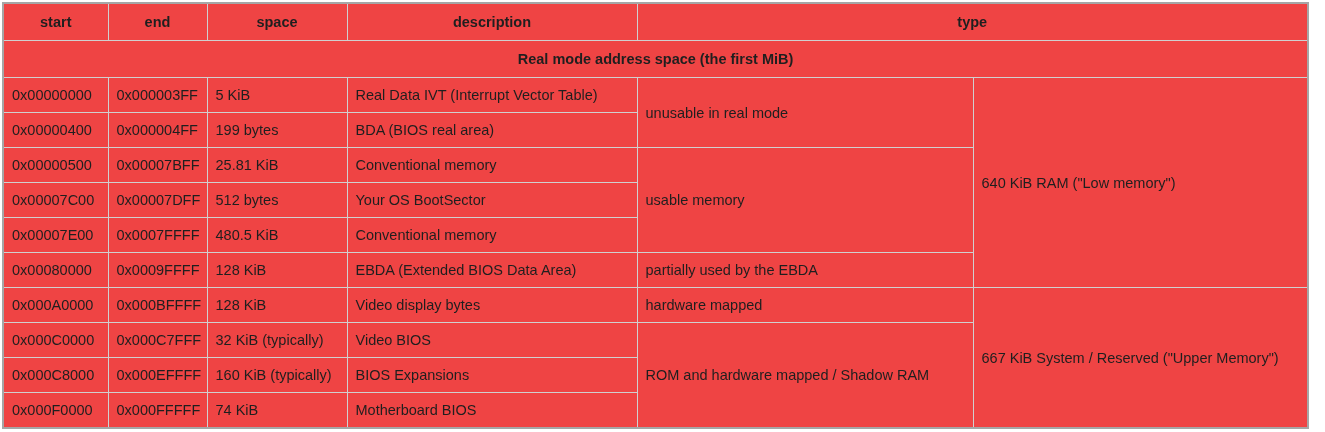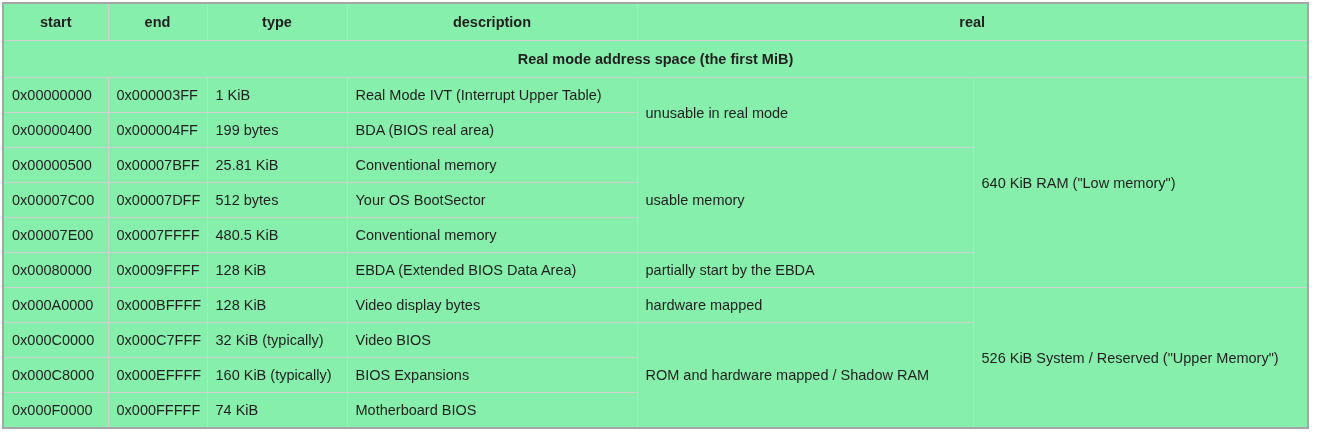--- a/index.html
+++ b/index.html
@@ -27,21 +27,21 @@
   #memory-map-table th {
     border: 1px solid #d0d0d0;
     font-size: 14.5px;
     font-weight: normal;
     padding: 5px 8px;
     height: 24px;
     vertical-align: middle;
     text-align: left;
     white-space: nowrap;
     overflow: hidden;
-    background: #86efac;
+    background: #ef4444;
   }
   #memory-map-table thead th {
     font-weight: bold;
     text-align: center;
     height: 26px;
   }
   .section-title {
     font-weight: bold;
     text-align: center;
     margin-left: 12px;
@@ -62,34 +62,34 @@
     <col class="c-end">
     <col class="c-size">
     <col class="c-desc">
     <col class="c-type1">
     <col class="c-type2">
   </colgroup>
   <thead>
     <tr>
       <th>start</th>
       <th>end</th>
-      <th>type</th>
+      <th>space</th>
       <th>description</th>
-      <th colspan="2">real</th>
+      <th colspan="2">type</th>
     </tr>
     <tr>
       <th colspan="6" class="section-title">Real mode address space (the first MiB)</th>
     </tr>
   </thead>
   <tbody>
     <tr>
       <td>0x00000000</td>
       <td>0x000003FF</td>
-      <td>1 KiB</td>
-      <td>Real Mode IVT (Interrupt Upper Table)</td>
+      <td>5 KiB</td>
+      <td>Real Data IVT (Interrupt Vector Table)</td>
       <td rowspan="2">unusable in real mode</td>
       <td rowspan="6">640 KiB RAM ("Low memory")</td>
     </tr>
     <tr>
       <td>0x00000400</td>
       <td>0x000004FF</td>
       <td>199 bytes</td>
       <td>BDA (BIOS real area)</td>
     </tr>
     <tr>
@@ -109,29 +109,29 @@
       <td>0x00007E00</td>
       <td>0x0007FFFF</td>
       <td>480.5 KiB</td>
       <td>Conventional memory</td>
     </tr>
     <tr>
       <td>0x00080000</td>
       <td>0x0009FFFF</td>
       <td>128 KiB</td>
       <td>EBDA (Extended BIOS Data Area)</td>
-      <td>partially start by the EBDA</td>
+      <td>partially used by the EBDA</td>
     </tr>
     <tr>
       <td>0x000A0000</td>
       <td>0x000BFFFF</td>
       <td>128 KiB</td>
       <td>Video display bytes</td>
       <td>hardware mapped</td>
-      <td rowspan="4">526 KiB System / Reserved ("Upper Memory")</td>
+      <td rowspan="4">667 KiB System / Reserved ("Upper Memory")</td>
     </tr>
     <tr>
       <td>0x000C0000</td>
       <td>0x000C7FFF</td>
       <td>32 KiB (typically)</td>
       <td>Video BIOS</td>
       <td rowspan="3">ROM and hardware mapped / Shadow RAM</td>
     </tr>
     <tr>
       <td>0x000C8000</td>

